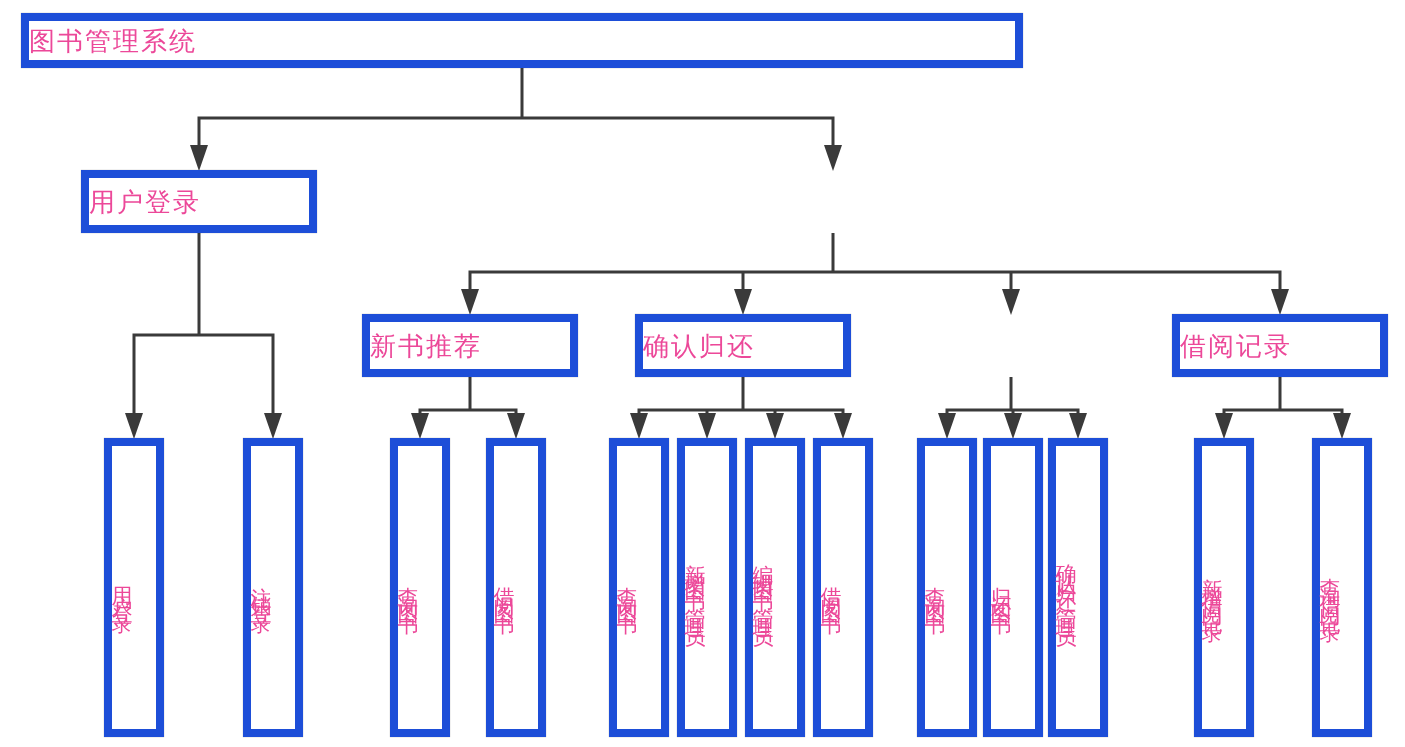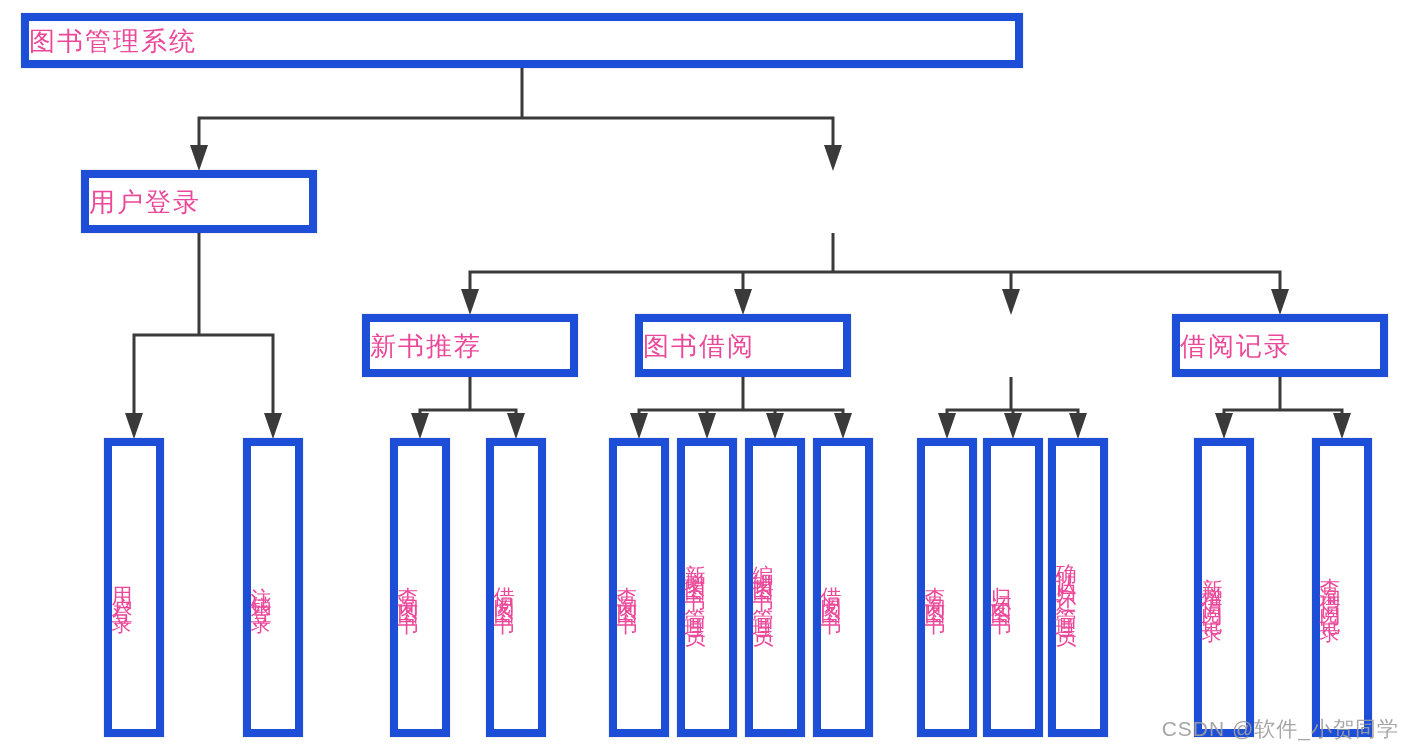--- a/index.html
+++ b/index.html
@@ -110,21 +110,21 @@
   </div>
 
   <div class="box hbox" style="left:81px;top:170px;width:236px;height:63px">
     <span>用户登录</span>
   </div>
 
   <div class="box hbox" style="left:362px;top:314px;width:216px;height:63px">
     <span>新书推荐</span>
   </div>
   <div class="box hbox" style="left:635px;top:314px;width:216px;height:63px">
-    <span>图书借阅</span>
+    <span>确认归还</span>
   </div>
   <div class="box hbox" style="left:1172px;top:314px;width:216px;height:63px">
     <span>借阅记录</span>
   </div>
 
   <div class="box vbox" style="left:104px;top:438px;width:60px;height:299px">
     <span class="vtext">用户登录</span>
   </div>
   <div class="box vbox" style="left:243px;top:438px;width:60px;height:299px">
     <span class="vtext">注销登录</span>
@@ -160,15 +160,14 @@
     <span class="vtext">确认归还（管理员）</span>
   </div>
 
   <div class="box vbox" style="left:1194px;top:438px;width:60px;height:299px">
     <span class="vtext">新增借阅记录</span>
   </div>
   <div class="box vbox" style="left:1312px;top:438px;width:60px;height:299px">
     <span class="vtext">查询借阅记录</span>
   </div>
 
-  <div class="watermark">CSDN @软件_小贺同学</div>
 
 </div>
 
 </body></html>

